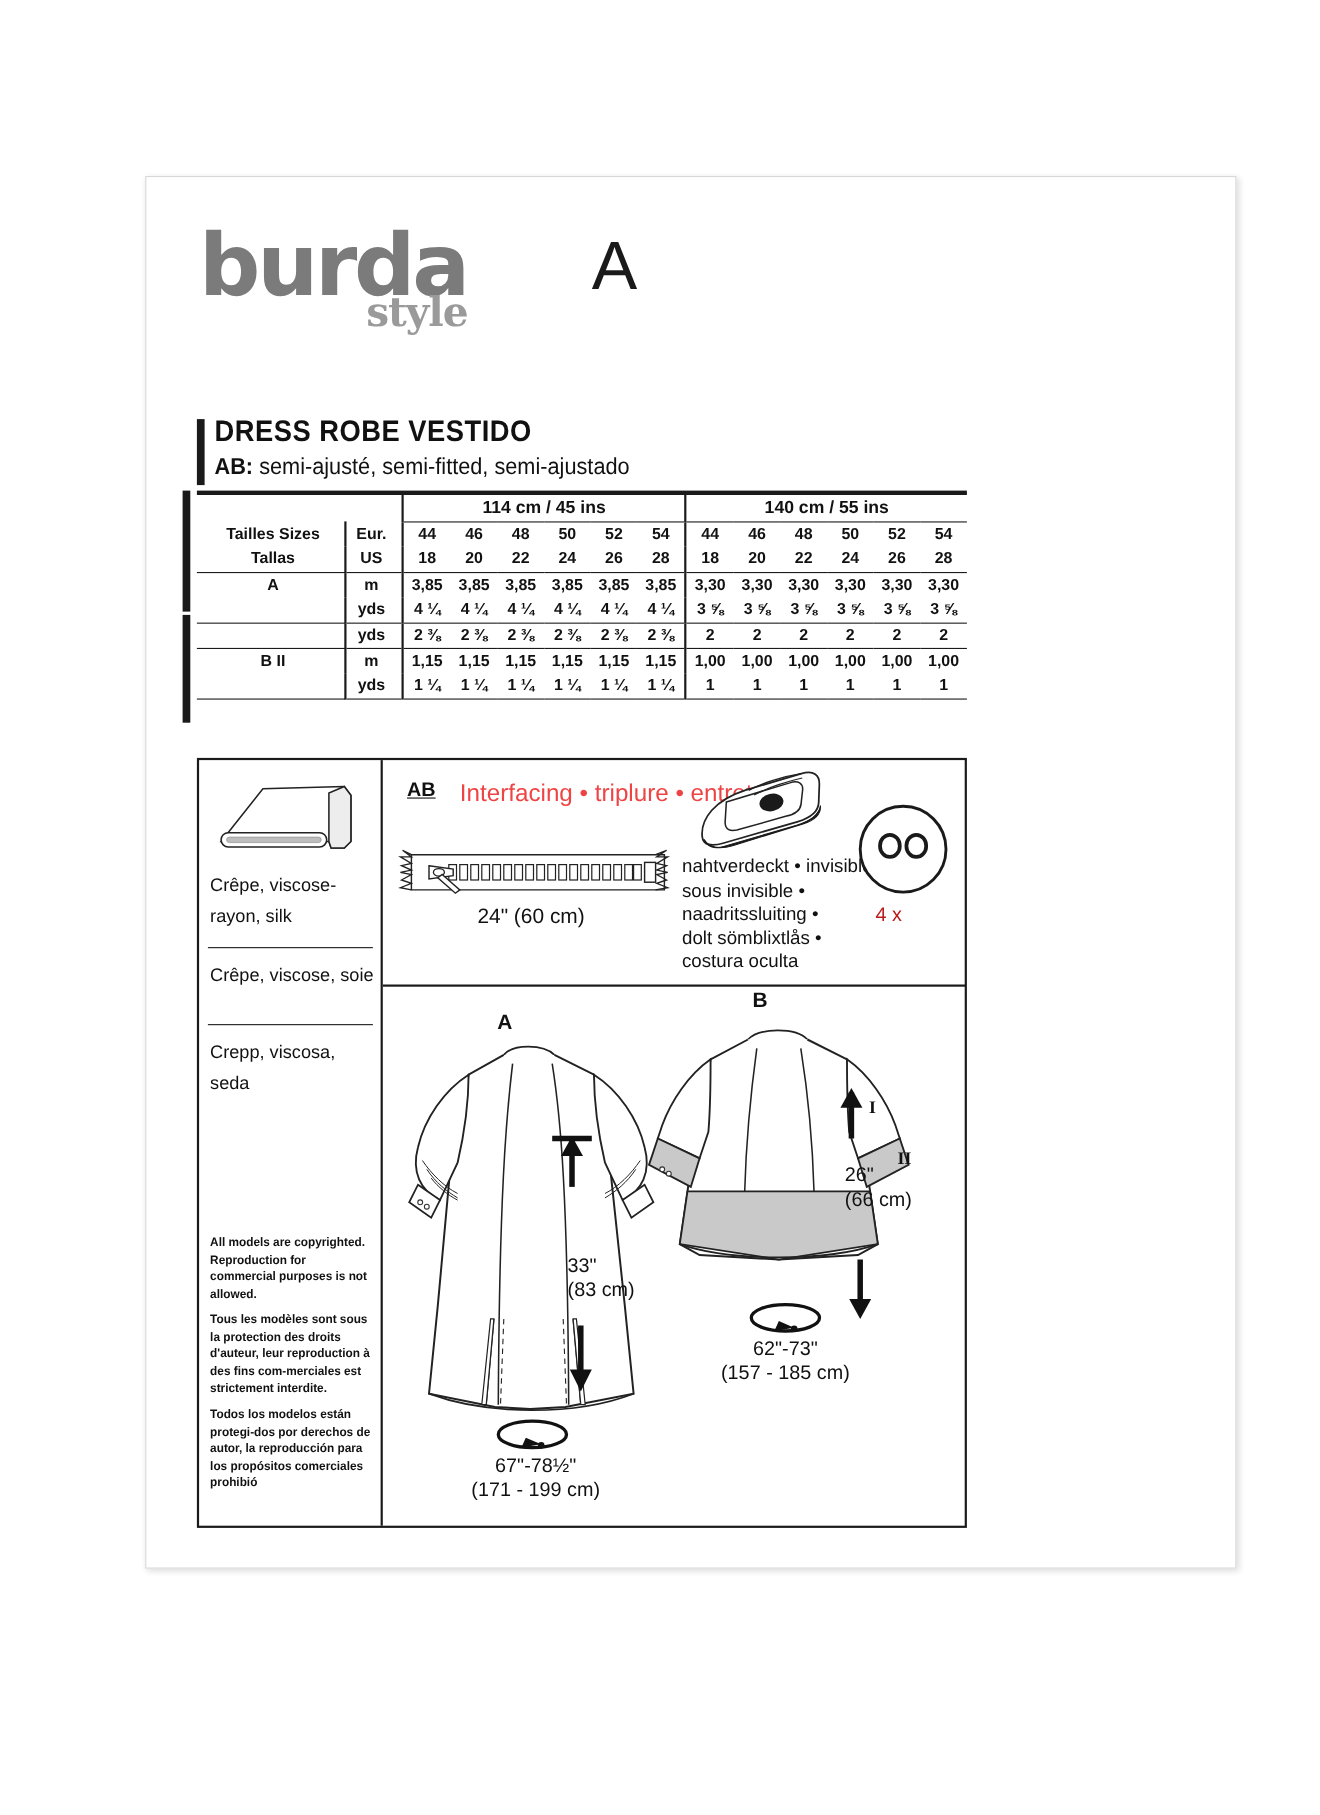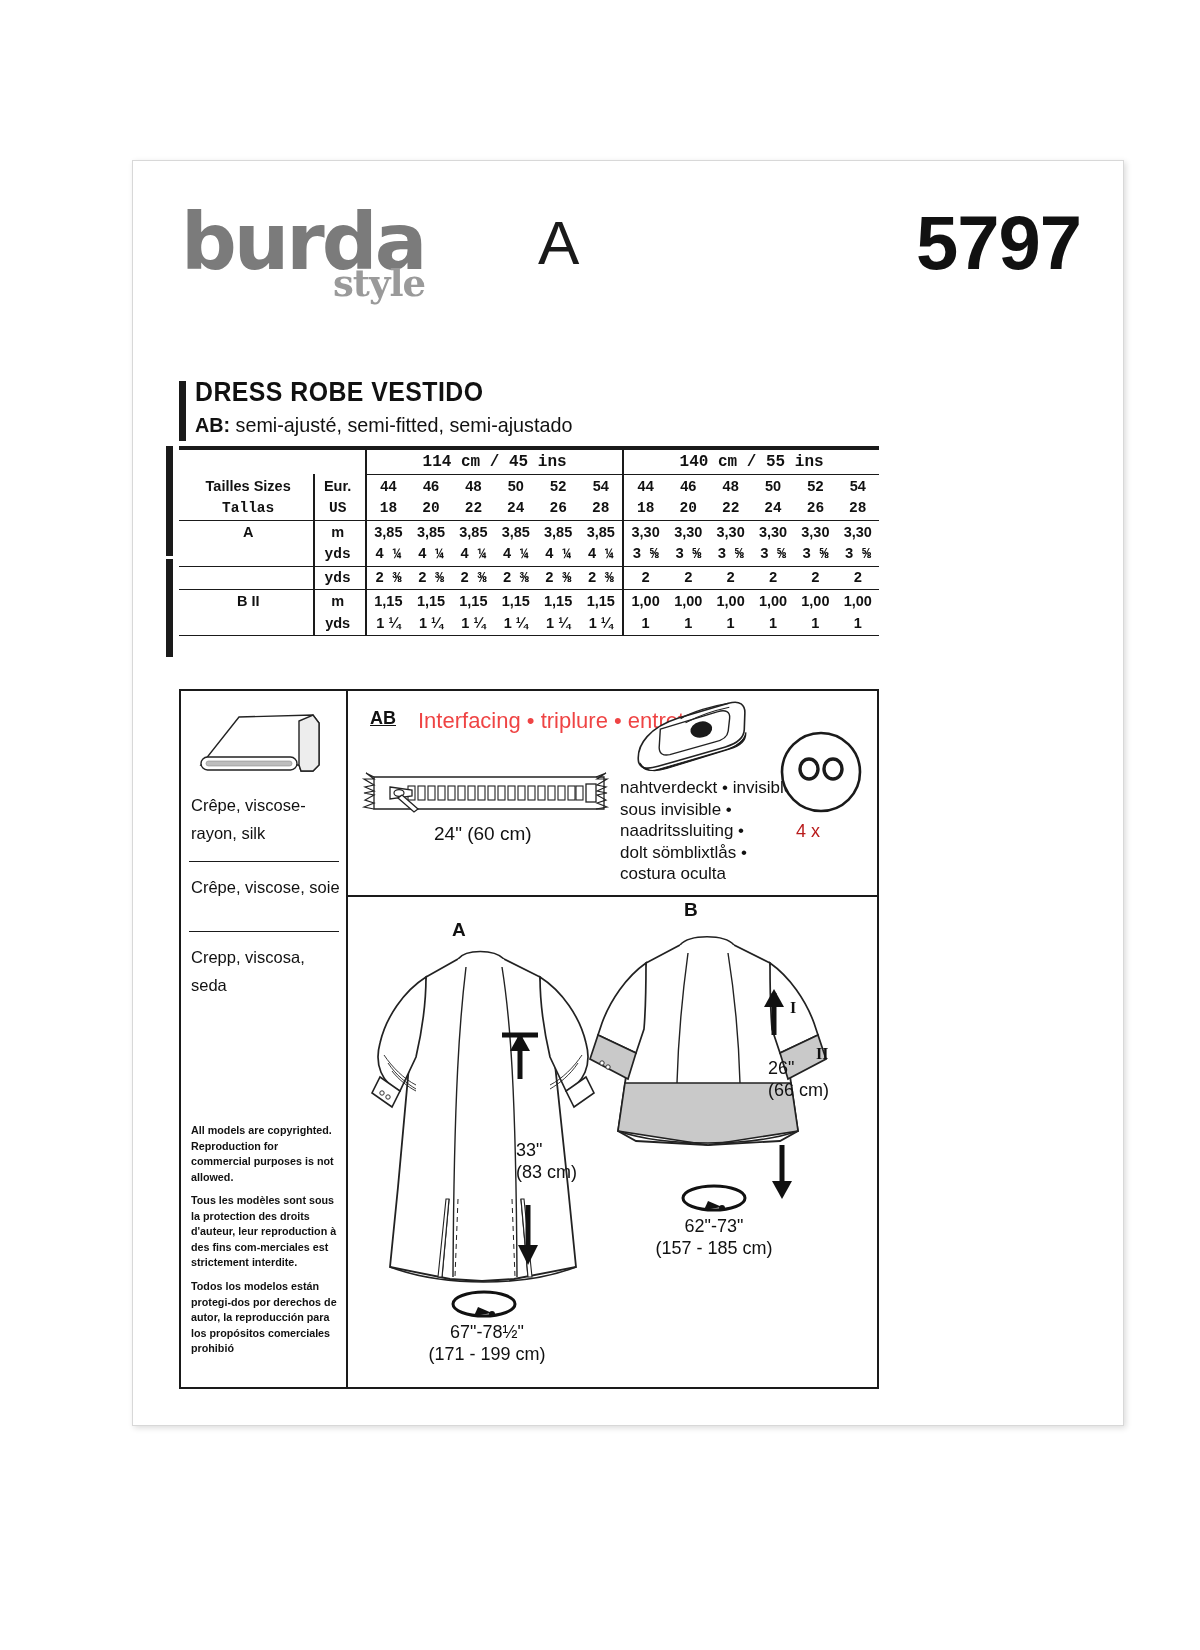--- a/index.html
+++ b/index.html
@@ -83,21 +83,21 @@
     font-size: 14.5px; font-weight: 700; color: #111;
     font-family: "Liberation Sans", sans-serif;
   }
   .ytable td, .ytable th { padding: 0; text-align: center; }
   .topline td { height: 4px; background: #1a1a1a; padding: 0; }
   .hdr-w { font-size: 16px; font-weight: 700; height: 24px; }
   .cell { height: 23px; }
   .lbl { text-align: left; padding-left: 4px !important; font-weight: 700; }
   .unit { text-align: right; padding-right: 5px !important; font-weight: 700; }
   .bl { border-left: 2px solid #1a1a1a; }
-  .bb { border-bottom: 1.6px solid #1a1a1a; font-family: Liberation Mono, monospace; }
+  .bb { border-bottom: 1.6px solid #1a1a1a; }
   .sidebar-mark {
     position: absolute; left: 33px; top: 285px;
     width: 7px; height: 110px; background: #1a1a1a;
   }
   .sidebar-mark2 {
     position: absolute; left: 33px; top: 398px;
     width: 7px; height: 98px; background: #1a1a1a;
   }
 
   
@@ -174,21 +174,20 @@
 <body>
 
 <div id="page">
   <div class="envelope">
 
     <div class="logo">
       <div class="logo-burda">burda</div>
       <div class="logo-style">style</div>
     </div>
     <div class="view-letter">A</div>
-    <div class="pattern-number">5797</div>
 
     <div class="title-bar"></div>
     <div class="title-main">DRESS  ROBE  VESTIDO</div>
     <div class="title-sub"><b>AB:</b><span> semi-ajusté, semi-fitted, semi-ajustado</span></div>
 
     <div class="sidebar-mark"></div>
     <div class="sidebar-mark2"></div>
     <table class="ytable">
       <tbody id="ytbody">
           <tr class="topline">

